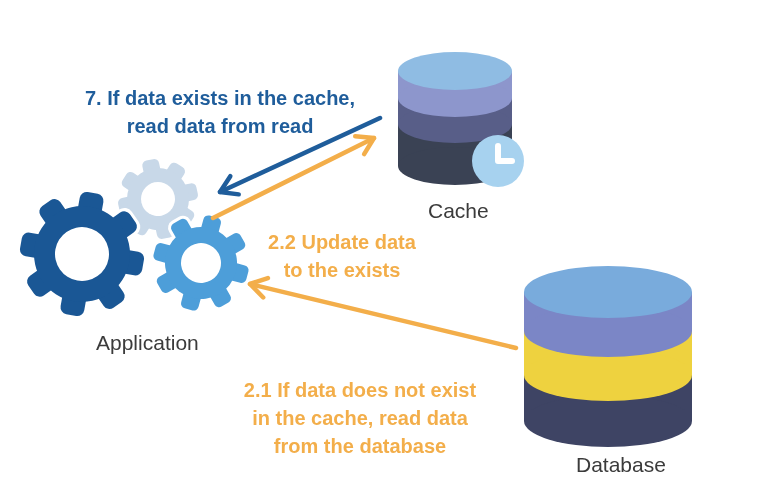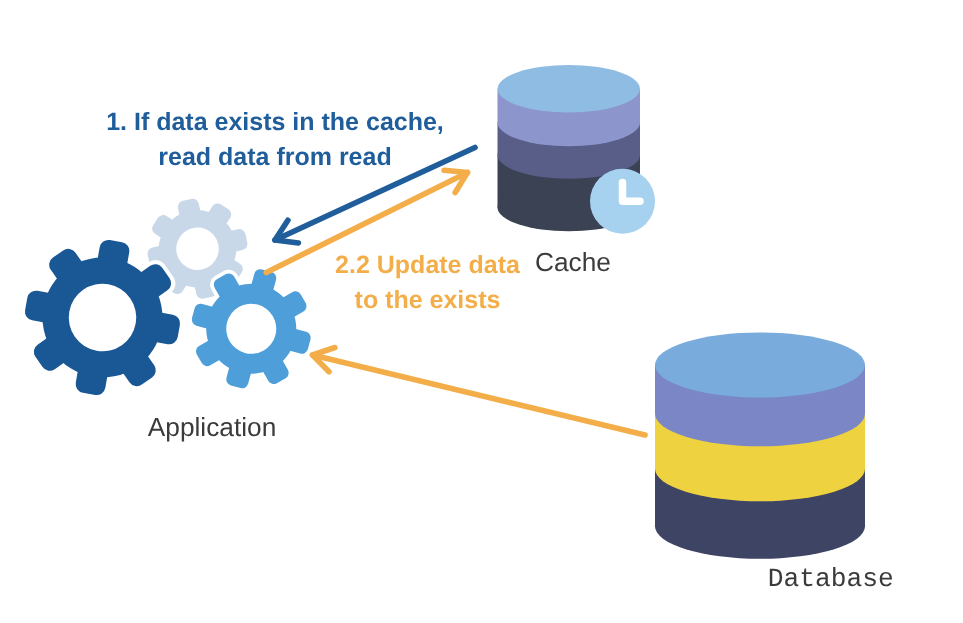--- a/index.html
+++ b/index.html
@@ -32,26 +32,26 @@
   .s-clock-hands{stroke:var(--clock-hands,#ffffff);}
   .arrow-line{fill:none;stroke-width:4.5;stroke-linecap:round;}
   .arrow-head{fill:none;stroke-width:4.5;stroke-linecap:round;stroke-linejoin:round;}
 
   
   .annotation{
     position:absolute;text-align:center;font-weight:bold;
     font-size:20px;line-height:28px;letter-spacing:0px;
   }
   .annotation.blue{color:var(--text-blue,#1f5d9b);}
-  .annotation.orange{color:var(--text-orange,#f3ae4a);}
+  .annotation.orange{color:var(--text-orange,#f3ae4a);margin-top:30px;}
   .node-label{
     position:absolute;color:var(--label-dark,#3b3b3b);
     font-size:21px;line-height:24px;font-weight:normal;
   }
-  .node-label.centered{text-align:right;}
+  .node-label.centered{text-align:left;}
 </style>
 </head>
 <body>
 
 <div class="stage">
 
   <svg class="art" width="770" height="498" viewBox="0 0 770 498">
     <defs>
       <marker id="ah-blue" markerUnits="userSpaceOnUse" markerWidth="30" markerHeight="30" refX="22" refY="15" orient="auto">
         <path class="arrow-head s-blue" d="M6,5 L22,15 L6,25"></path>
@@ -155,29 +155,34 @@
       <ellipse cx="608" cy="331" rx="84" ry="26" class="f-db-b1"></ellipse>
       <ellipse cx="608" cy="292" rx="84" ry="26" class="f-db-top"></ellipse>
     </g>
 
     <line x1="380" y1="118" x2="220" y2="192" class="arrow-line s-blue" marker-end="url(#ah-blue)"></line>
     <line x1="213" y1="218" x2="374" y2="138" class="arrow-line s-orange" marker-end="url(#ah-orange)"></line>
     <line x1="516" y1="348" x2="250" y2="284" class="arrow-line s-orange" marker-end="url(#ah-orange)"></line>
   </svg>
 
   <div class="annotation blue" style="left:55px;top:84px;width:330px;">
-    <div>1. If data exists in the cache,</div>
+    <div>7. If data exists in the cache,</div>
     <div>read data from read</div>
   </div>
 
   <div class="annotation orange" style="left:244px;top:198px;width:196px;">
     <div>2.2 Update data</div>
     <div>to the exists</div>
   </div>
 
+  <div class="annotation orange" style="left:225px;top:346px;width:270px;">
+    <div>2.1 If data does not exist</div>
+    <div>in the cache, read data</div>
+    <div>from the database</div>
+  </div>
 
   <div class="node-label" style="left:428px;top:199px;">Cache</div>
 
   <div class="node-label centered" style="left:96px;top:331px;width:125px;">Application</div>
 
-  <div class="node-label centered" style="left:590px;top:453px;width:125px;font-family:Liberation Mono, monospace;">Database</div>
+  <div class="node-label centered" style="left:576px;top:453px;width:125px;">Database</div>
 
 </div>
 
 </body></html>

